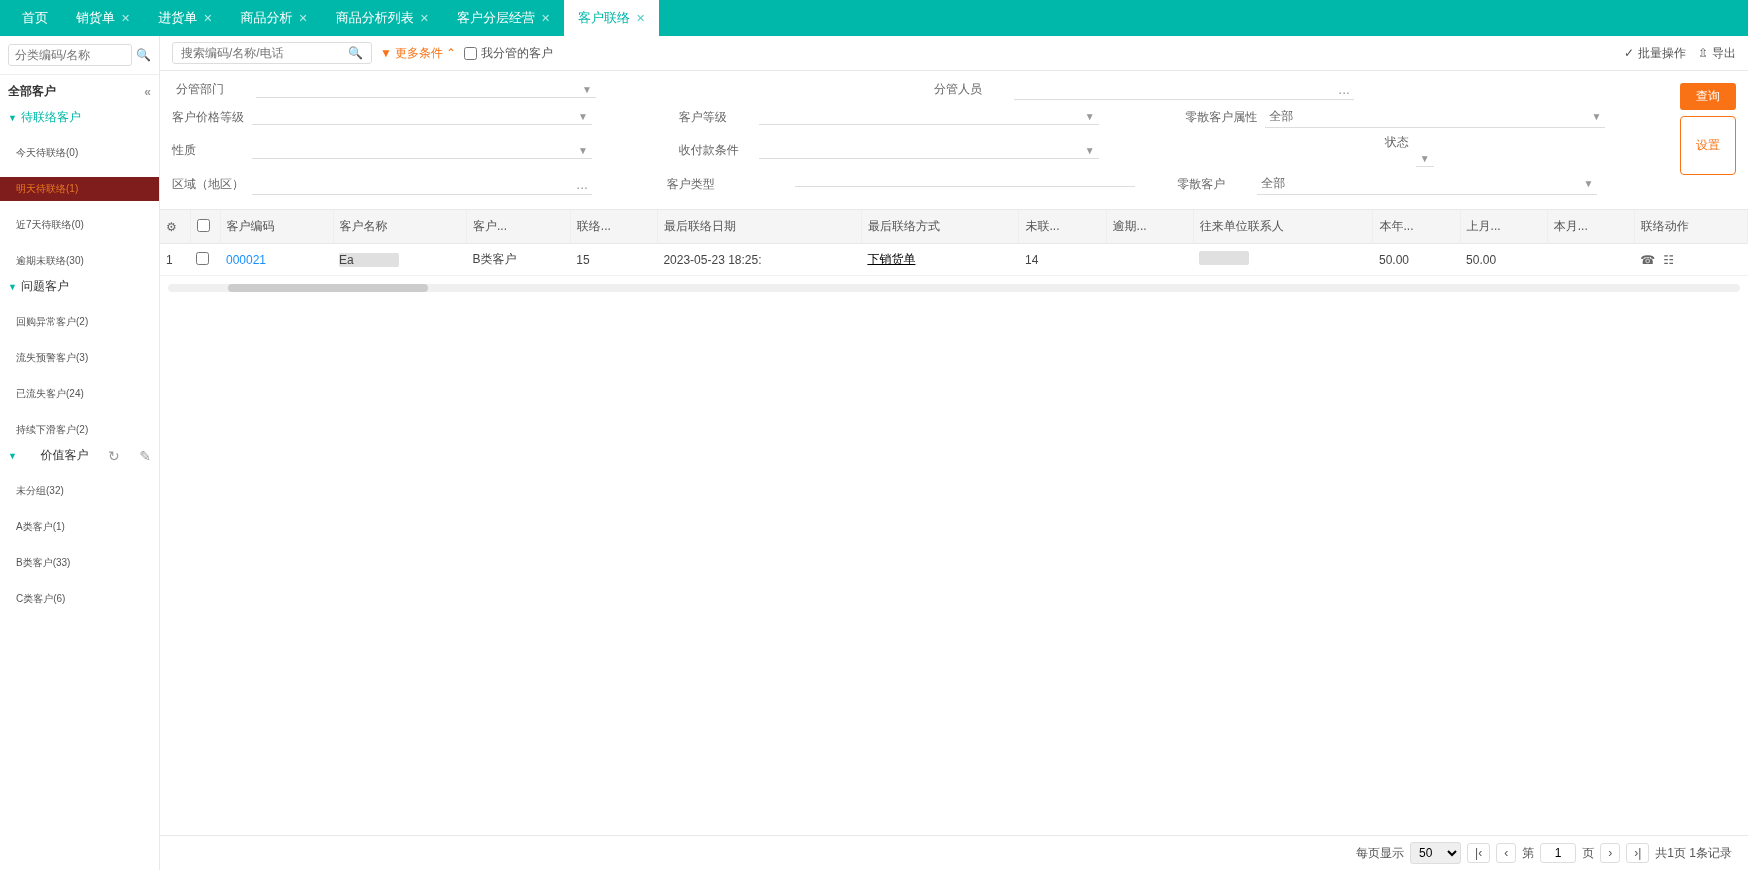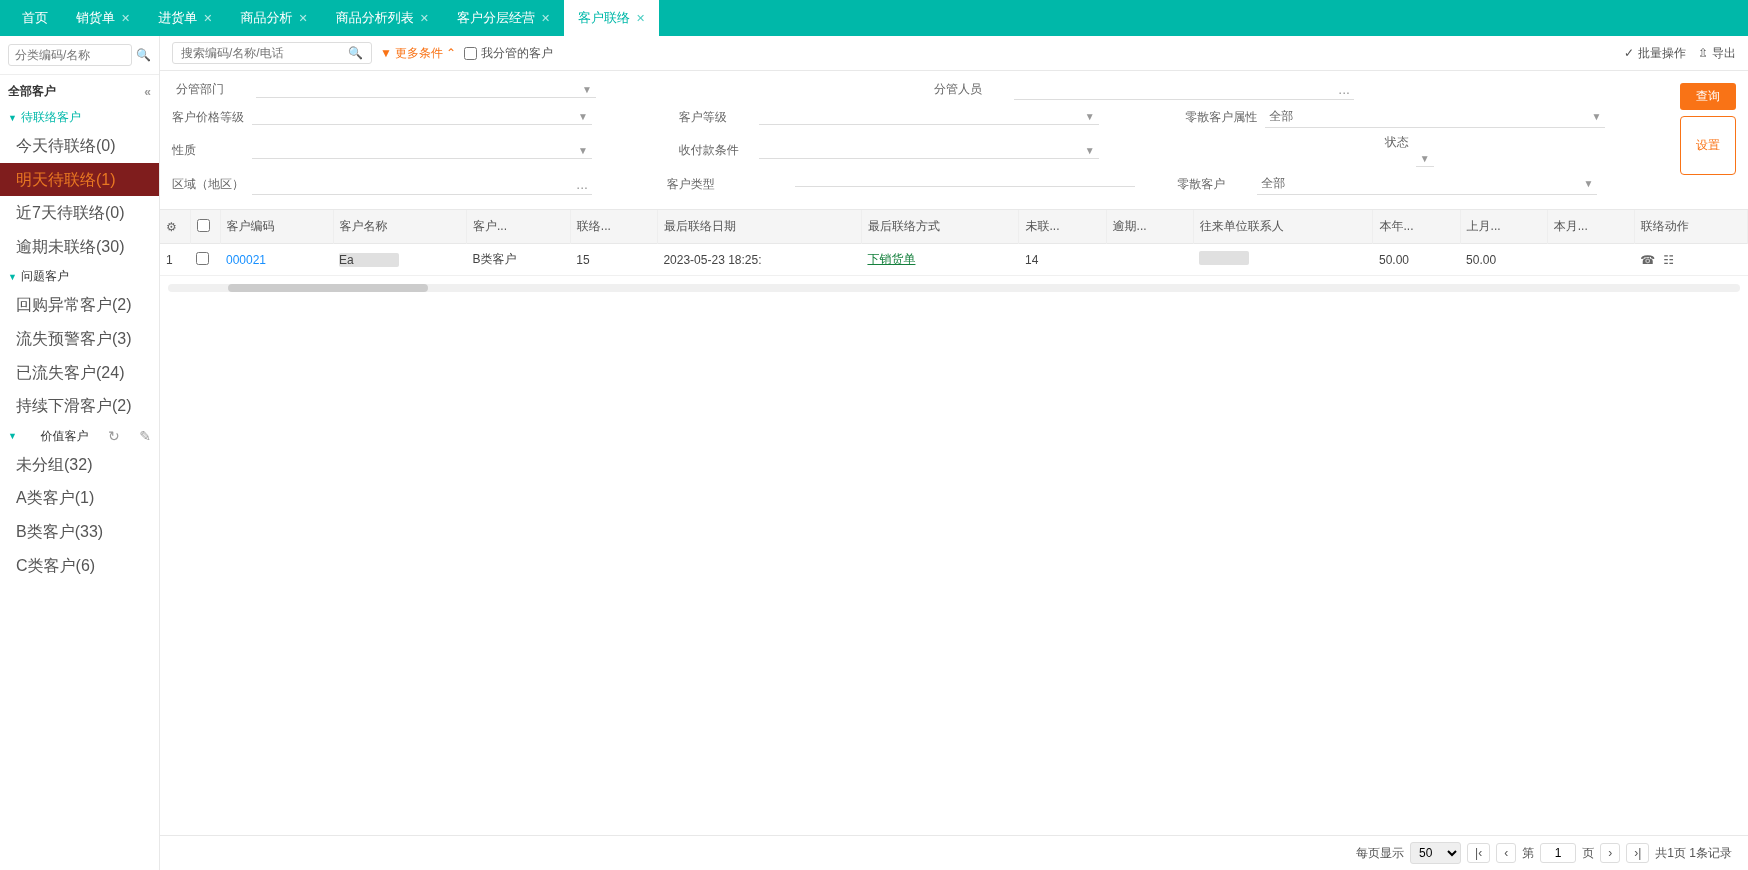--- a/index.html
+++ b/index.html
@@ -82,22 +82,23 @@
     }
     .sidebar-group-title::before {
       content: '▼';
       font-size: 9px;
       margin-right: 4px;
     }
     .sidebar-item {
       padding: 4px 8px 4px 16px;
       cursor: pointer;
       color: #555;
-      font-size: 16px;
+      font-size: 10px;
       line-height: 1.6;
+      margin-top: 12px;
     }
     .sidebar-item.active { background: #7f1d1d; color: #e87722; }
     .sidebar-group-title2 {
       padding: 5px 8px 3px;
       color: #333;
       font-size: 12px;
       display: flex;
       align-items: center;
     }
     .sidebar-group-title2::before {
@@ -259,21 +260,21 @@
       position: relative;
     }
     tbody tr {
       border-bottom: 1px solid #f0f0f0;
     }
     tbody td {
       padding: 7px 6px;
       white-space: nowrap;
       color: #444;
     }
-    .link-text { color: #15803d; cursor: pointer; text-decoration: underline; }
+    .link-text { color: #000000; cursor: pointer; text-decoration: underline; }
     .action-icons { display: flex; gap: 8px; align-items: center; color: #666; cursor: pointer; }
 
     
     .pagination-bar {
       background: #fff;
       border-top: 1px solid #e8e8e8;
       padding: 6px 16px;
       display: flex;
       align-items: center;
       justify-content: flex-end;

